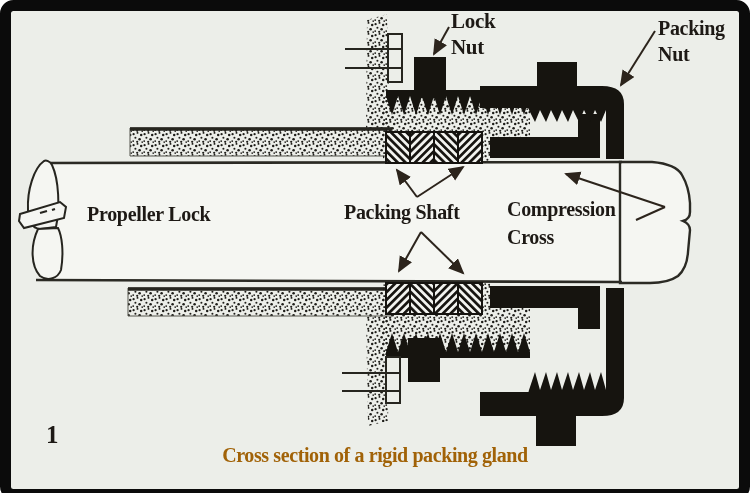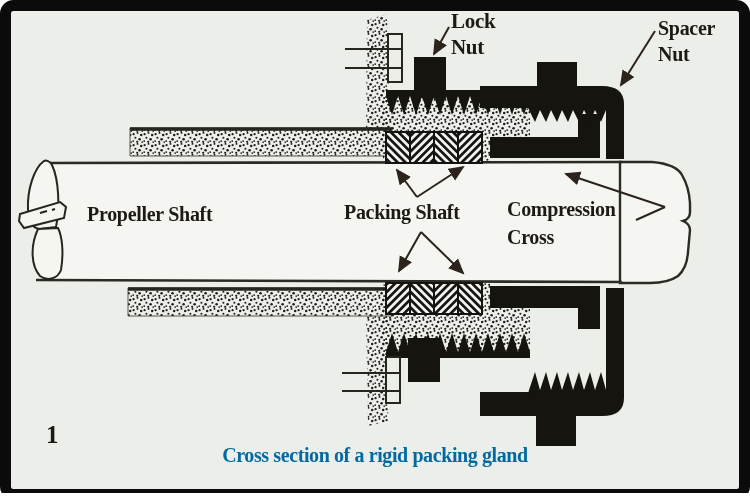--- a/index.html
+++ b/index.html
@@ -10,21 +10,21 @@
        font-size:20px;letter-spacing:-0.3px;white-space:nowrap;}
   .lbl .ln{display:block;}
   #lbl-lock-nut{left:451px;top:8px;font-size:21px;line-height:26px;}
   #lbl-packing-nut{left:658px;top:15px;line-height:26px;}
   #lbl-propeller-shaft{left:87px;top:202px;}
   #lbl-packing-rings{left:344px;top:200px;}
   #lbl-compression-spacer{left:507px;top:195px;line-height:28px;}
   #fig-number{position:absolute;left:46px;top:421px;color:#1d1915;
               font-weight:700;font-size:25px;}
   #caption{position:absolute;left:0;right:0;top:444px;text-align:center;
-           color:#0369a1;font-weight:700;font-size:20px;letter-spacing:-0.4px;}
+           color:#a16207;font-weight:700;font-size:20px;letter-spacing:-0.4px;}
 </style>
 </head>
 <body>
 
 <div class="page">
 
   <svg class="canvas-svg" width="750" height="500" viewBox="0 0 750 500">
     <defs>
       <pattern id="stip" width="11" height="11" patternUnits="userSpaceOnUse">
         <circle cx="1.6" cy="2.2" r="1.15" fill="#1f1e1a"></circle>
@@ -154,25 +154,25 @@
 
     <rect x="5.5" y="5.5" width="739" height="489" rx="8" fill="none" stroke="#0b0b0b" stroke-width="11"></rect>
   </svg>
 
   <div class="lbl" id="lbl-lock-nut">
     <span class="ln">Lock</span>
     <span class="ln">Nut</span>
   </div>
 
   <div class="lbl" id="lbl-packing-nut">
-    <span class="ln">Spacer</span>
+    <span class="ln">Packing</span>
     <span class="ln">Nut</span>
   </div>
 
-  <div class="lbl" id="lbl-propeller-shaft">Propeller Shaft</div>
+  <div class="lbl" id="lbl-propeller-shaft">Propeller Lock</div>
 
   <div class="lbl" id="lbl-packing-rings">Packing Shaft</div>
 
   <div class="lbl" id="lbl-compression-spacer">
     <span class="ln">Compression</span>
     <span class="ln">Cross</span>
   </div>
 
   <div id="fig-number">1</div>
 

